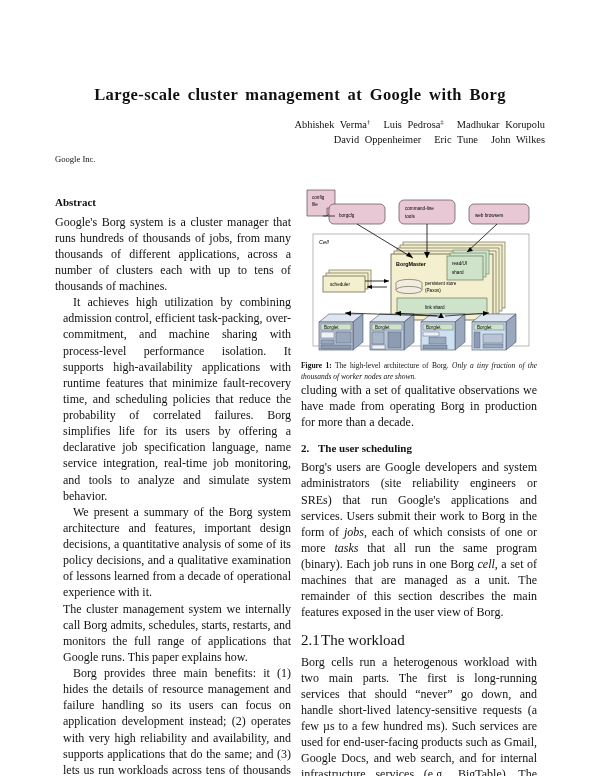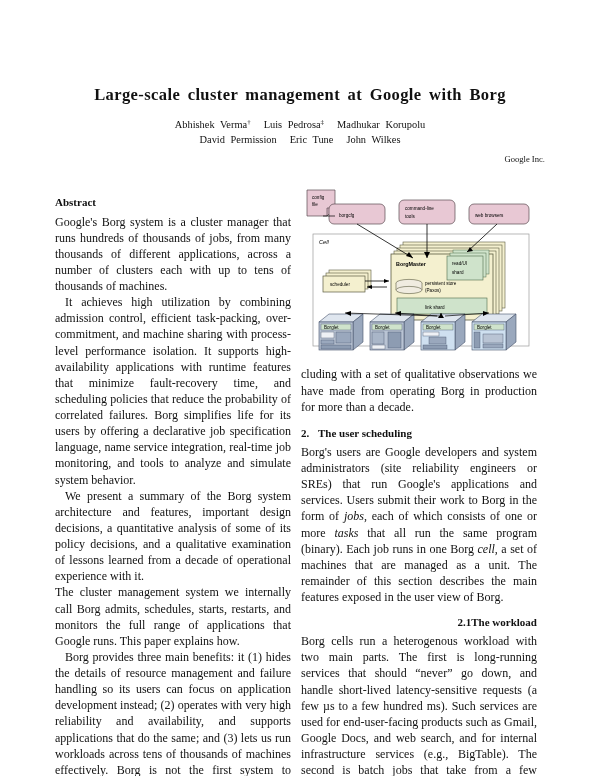--- a/index.html
+++ b/index.html
@@ -29,29 +29,29 @@
   .title {
     text-align: center;
     font-size: 16.5px;
     font-weight: bold;
     letter-spacing: 0.4px;
     word-spacing: 3px;
     margin: 10px 0 12px 0;
     line-height: 1.2;
   }
   .authors {
-    text-align: center;
+    text-align: right;
     font-size: 10.4px;
     line-height: 1.45;
     word-spacing: 3px;
   }
   .authors .sp { display: inline-block; width: 13px; }
   sup.dag { font-size: 7px; vertical-align: super; }
   .affil {
-    text-align: right;
+    text-align: left;
     font-size: 8.6px;
     margin-top: 7px;
   }
 
   
   .columns {
     display: flex;
     margin-top: 20px;
     gap: 10px;
   }
@@ -60,36 +60,35 @@
     position: relative;
   }
   h2.sec {
     font-size: 11px;
     font-weight: bold;
     margin: 12px 0 5px 0;
     line-height: 1.1;
   }
   h2.sec .num { display: inline-block; width: 17px; }
   h3.subsec {
-    font-size: 11px;
-    font-weight: bold;
+    font-size: 15px;
+    font-weight: normal;
     margin: 11px 0 5px 0;
-    text-align: right;
   }
   h3.subsec .num { display: inline-block; width: 20px; }
   p.body {
     font-size: 12px;
     line-height: 1.345;
     text-align: justify;
     margin: 0;
     text-indent: 0;
     hyphens: auto;
   }
   p.body.ind { text-indent: 10px; }
-  p.body + p.body { margin-top: 0; }
+  p.body + p.body { margin-top: 0; margin-left: 8px; }
 
   .footnote-rule {
     border: none;
     border-top: 0.7px solid #000;
     width: 105px;
     margin: 9px 0 4px 0;
   }
   p.footnote {
     font-size: 6.6px;
     line-height: 1.5;
@@ -149,21 +148,21 @@
 </head>
 <body>
 
 <div class="page">
 
   <div class="title">Large-scale cluster management at Google with Borg</div>
 
   <div class="authors">
     <span>Abhishek Verma</span><sup class="dag">†</sup><span class="sp"></span><span>Luis Pedrosa</span><sup class="dag">‡</sup><span class="sp"></span><span>Madhukar Korupolu</span>
     <br>
-    <span>David Permission</span><span class="sp"></span><span>Eric Tune</span><span class="sp"></span><span>John Wilkes</span>
+    <span>David Oppenheimer</span><span class="sp"></span><span>Eric Tune</span><span class="sp"></span><span>John Wilkes</span>
   </div>
 
   <div class="affil">Google Inc.</div>
 
   <div class="columns">
 
     <div class="col">
 
       <h2 class="sec">
         <span>Abstract</span>
@@ -341,23 +340,24 @@
               <polygon points="94,127 100,125 100,130" fill="#000"></polygon>
               <line x1="140" y1="130" x2="140" y2="127" stroke="#000" stroke-width="0.7"></line>
               <polygon points="140,127 137,132 143,132" fill="#000"></polygon>
               <line x1="144" y1="130" x2="188" y2="127" stroke="#000" stroke-width="0.7"></line>
               <polygon points="188,127 182,125 182,130" fill="#000"></polygon>
             </g>
 
           </svg>
         </div>
 
+        <div class="fig-caption"><b>Figure 1:</b><span> The high-level architecture of Borg. </span><i>Only a tiny fraction of the thousands of worker nodes are shown.</i></div>
       </div>
 
-      <p class="body" style="margin-top:12px">cluding with a set of qualitative observations we have made from operating Borg in production for more than a decade.</p>
+      <p class="body" style="margin-top:0">cluding with a set of qualitative observations we have made from operating Borg in production for more than a decade.</p>
 
       <h2 class="sec">
         <span class="num">2.</span><span>The user scheduling</span>
       </h2>
 
       <p class="body"><span>Borg's users are Google developers and system administrators (site reliability engineers or SREs) that run Google's applications and services. Users submit their work to Borg in the form of </span><i>jobs</i><span>, each of which consists of one or more </span><i>tasks</i><span> that all run the same program (binary). Each job runs in one Borg </span><i>cell</i><span>, a set of machines that are managed as a unit. The remainder of this section describes the main features exposed in the user view of Borg.</span></p>
 
       <h3 class="subsec">
         <span class="num">2.1</span><span>The workload</span>
       </h3>

